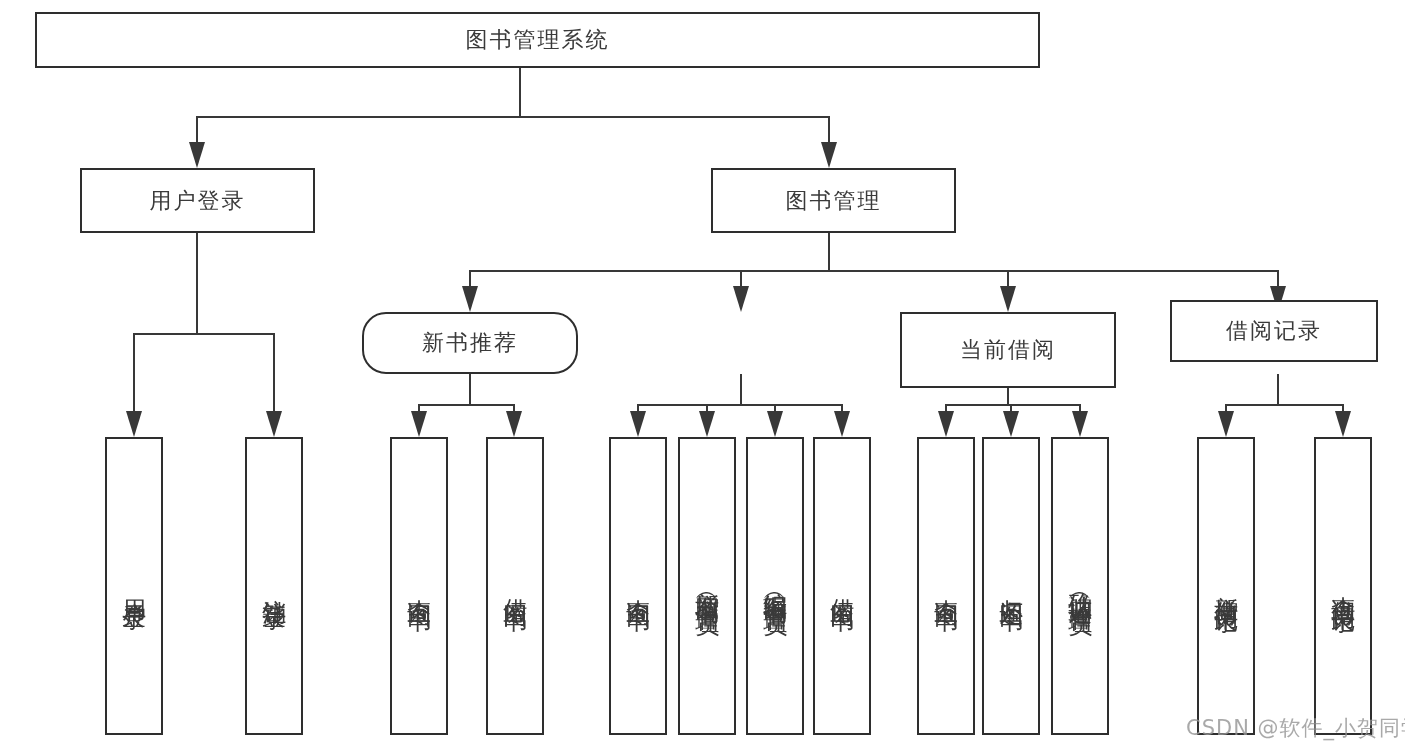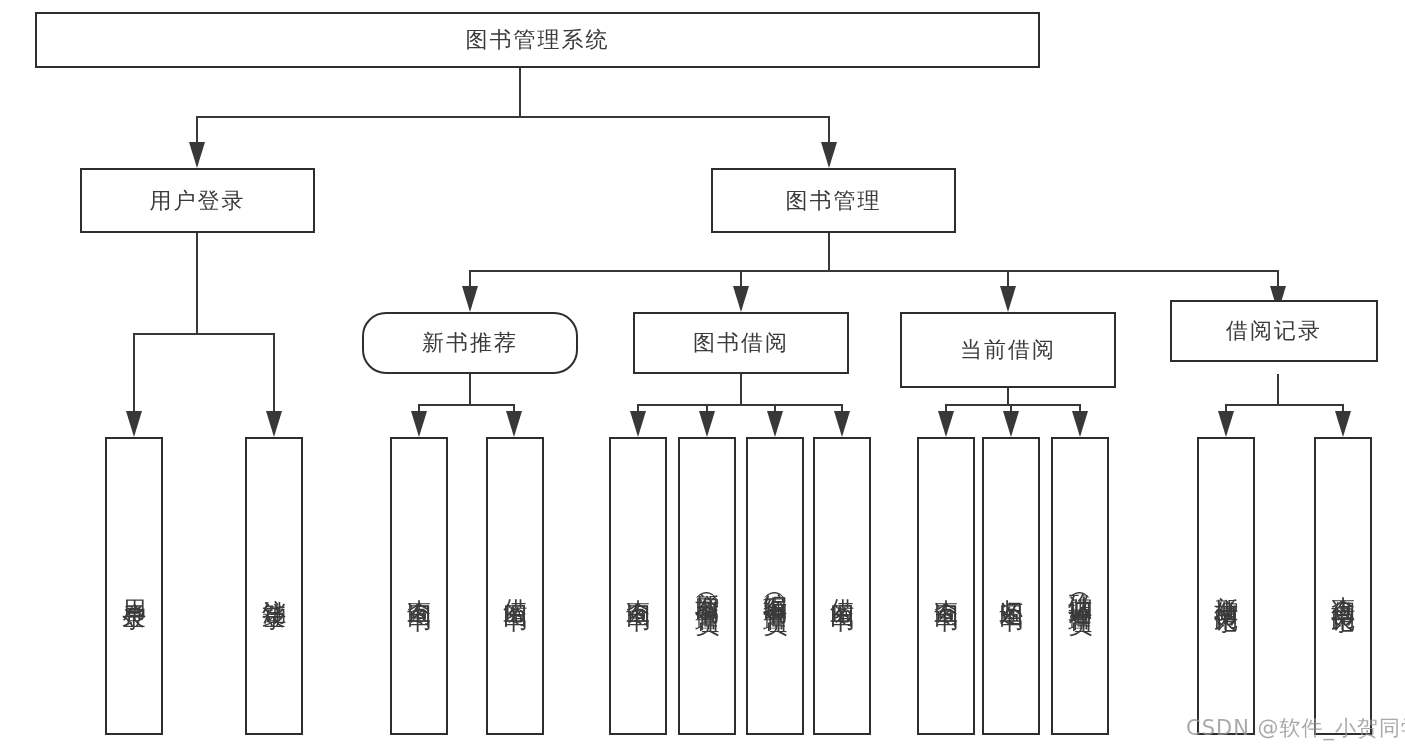--- a/index.html
+++ b/index.html
@@ -148,23 +148,20 @@
   <div class="node h-node n-login">
     <span>用户登录</span>
   </div>
   <div class="node h-node n-mgmt">
     <span>图书管理</span>
   </div>
 
   <div class="node h-node n-rec">
     <span>新书推荐</span>
   </div>
-  <div class="node h-node n-bor">
-    <span>图书借阅</span>
-  </div>
   <div class="node h-node n-cur">
     <span>当前借阅</span>
   </div>
   <div class="node h-node n-his">
     <span>借阅记录</span>
   </div>
 
   <div class="node v-node leaf l-1">
     <span>用户登录</span>
   </div>

